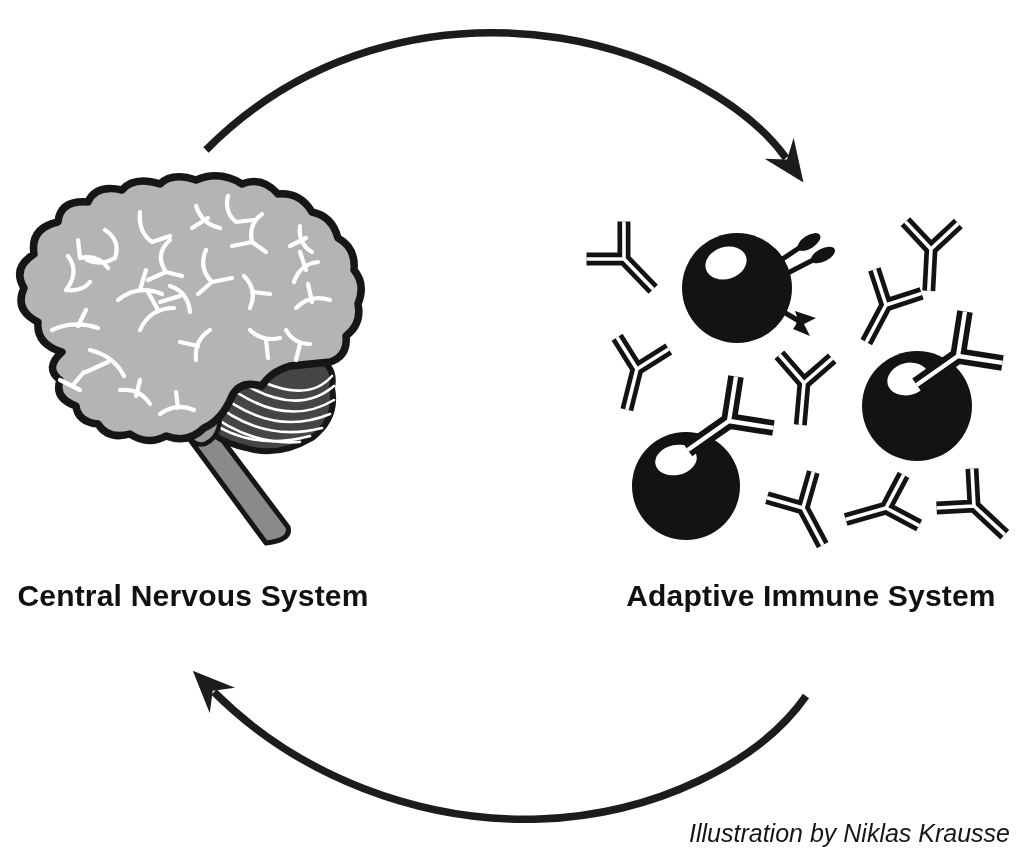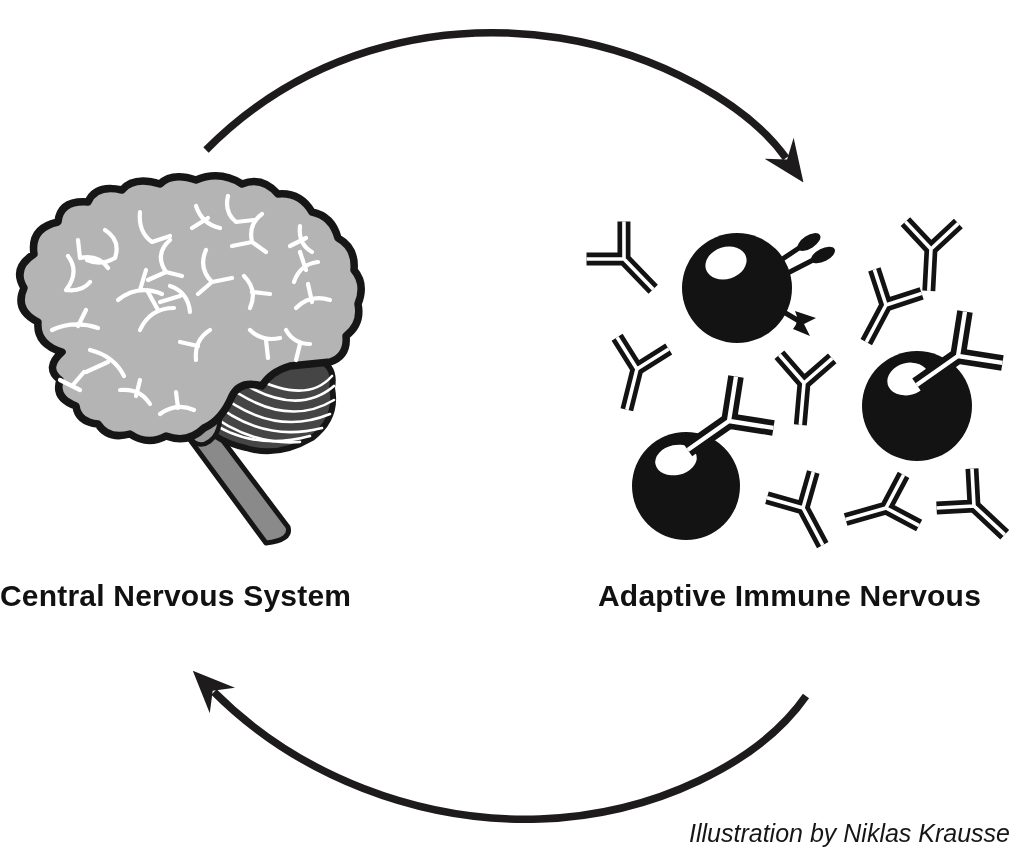--- a/index.html
+++ b/index.html
@@ -22,21 +22,21 @@
   .bcell{fill:#131313;}
   .highlight{fill:#ffffff;}
   .appendage{stroke:#131313;stroke-width:5;fill:none;stroke-linecap:round;}
   .paddle{fill:#131313;}
   
   .ab-black{stroke:#131313;stroke-width:13;fill:none;stroke-linecap:butt;stroke-linejoin:miter;}
   .ab-white{stroke:#ffffff;stroke-width:3.6;fill:none;stroke-linecap:butt;}
   
   .node-label{
     position:absolute;top:579px;font-size:30px;font-weight:bold;color:#111;
-    letter-spacing:0.2px;white-space:nowrap;
+    text-align:center;letter-spacing:0.2px;white-space:nowrap;
   }
   .label-left{left:0;width:386px;}
   .label-right{left:598px;width:426px;}
   .credit{
     position:absolute;top:819px;right:14px;font-size:25px;font-style:italic;
     color:#161616;white-space:nowrap;
   }
 </style>
 </head>
 <body>
@@ -151,16 +151,16 @@
         <use href="#ab" transform="translate(804,383) rotate(5)"></use>
         <use href="#ab" transform="translate(803,508) rotate(-28)"></use>
         <use href="#ab" transform="translate(886,508) rotate(74)"></use>
         <use href="#ab" transform="translate(974,506) rotate(-47)"></use>
       </g>
     </g>
   </svg>
 
   <div class="node-label label-left">Central Nervous System</div>
 
-  <div class="node-label label-right">Adaptive Immune Nervous</div>
+  <div class="node-label label-right">Adaptive Immune System</div>
 
   <div class="credit">Illustration by Niklas Krausse</div>
 </div>
 
 </body></html>

